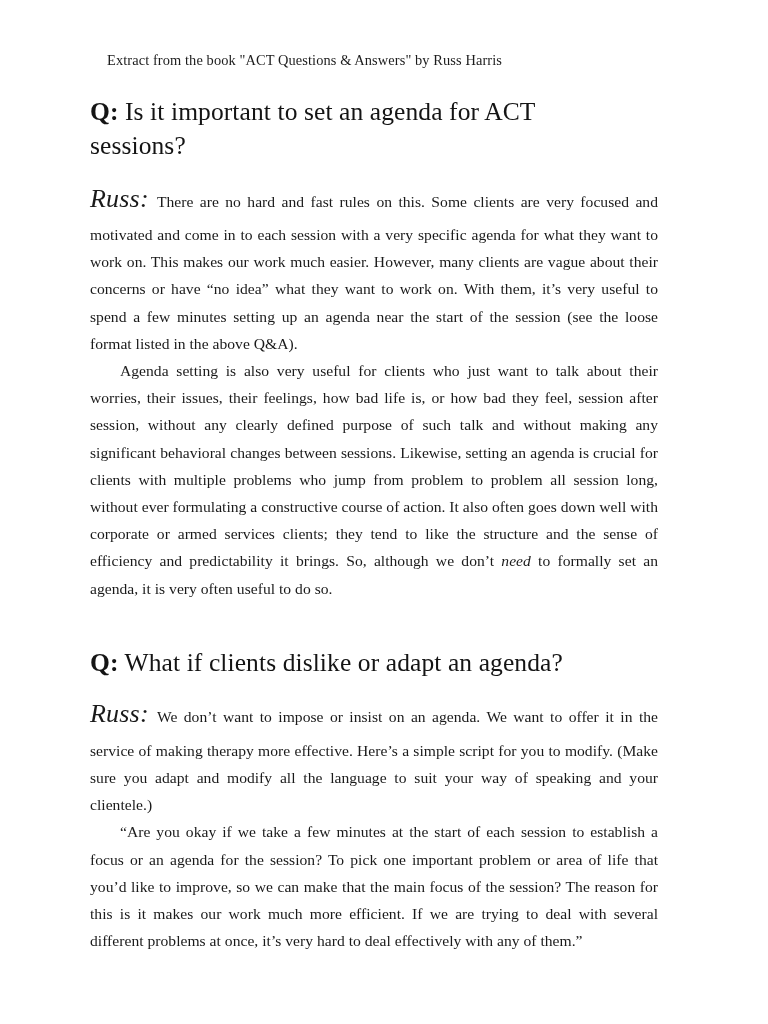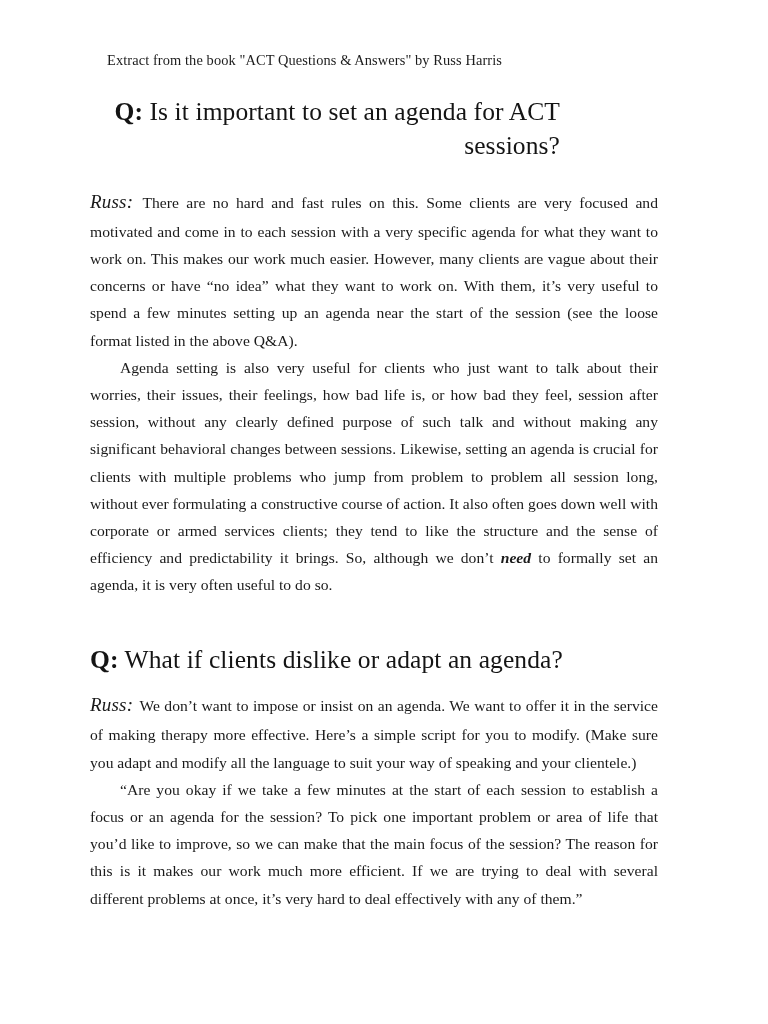--- a/index.html
+++ b/index.html
@@ -48,23 +48,22 @@
     margin: 0;
     color: #141414;
     letter-spacing: 0.1px;
   }
 
   h1.q-heading .q-marker {
     font-weight: 700;
   }
 
   h1.q-heading.first {
-    margin-bottom: 22px;
+    margin-bottom: 13px;
     max-width: 470px;
-    text-align: right;
   }
 
   h1.q-heading.second {
     margin-top: 0;
     margin-bottom: 12px;
   }
 
   .section-gap {
     height: 44px;
   }
@@ -84,28 +83,27 @@
   p.body-text.indented {
     text-indent: 30px;
   }
 
   p.body-text + p.body-text {
     margin-top: 0;
   }
 
   .speaker {
     font-style: italic;
-    font-size: 19px;
+    font-size: 26px;
     letter-spacing: 0.2px;
     padding-right: 2px;
   }
 
   .emph {
     font-style: italic;
-    font-weight: bold;
   }
 </style>
 </head>
 <body>
 
 <div class="page">
   <div class="content">
 
     <div class="running-head">Extract from the book "ACT Questions &amp; Answers" by Russ Harris</div>
 

